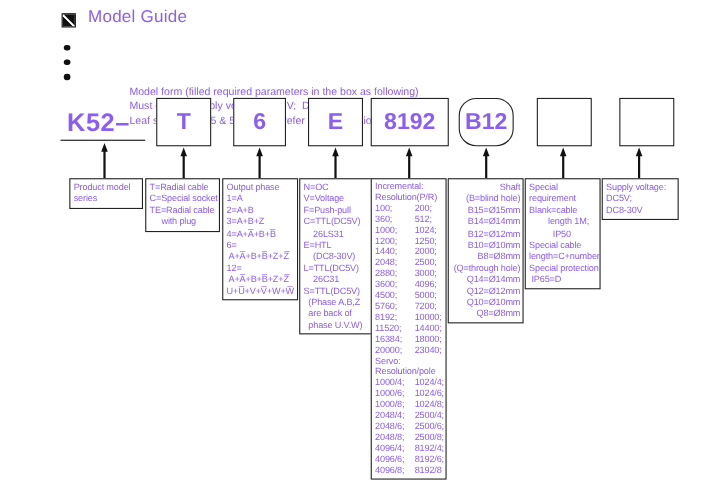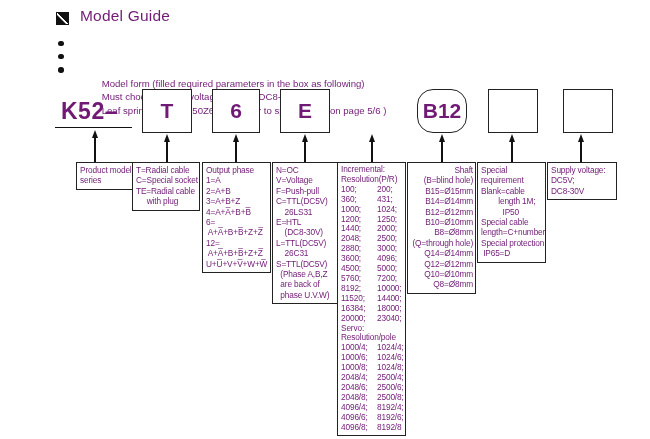--- a/index.html
+++ b/index.html
@@ -1,36 +1,36 @@
 <!DOCTYPE html>
 <html><head>
 <meta charset="utf-8">
 <style>
   html,body{margin:0;padding:0;background:#fff;}
   .page{
     position:relative;width:650px;height:439px;background:#ffffff;
-    font-family:"Liberation Sans",sans-serif;color:#701a75;overflow:hidden;
+    font-family:"Liberation Sans",sans-serif;color:#8b5cf6;overflow:hidden;
   }
   
   .sq{
     position:absolute;left:57px;top:13px;width:11px;height:11px;
     background:linear-gradient(45deg,#111 40%,#fff 42%,#fff 52%,#111 54%);
     outline:1px solid #111;
   }
   .heading-text{
     position:absolute;left:80px;top:7px;font-size:15.5px;letter-spacing:.2px;
   }
   
   .bullets{position:absolute;left:57px;top:37px;}
   .bullet-row{position:relative;height:13.4px;white-space:pre;}
   .dot{
     position:absolute;left:1px;top:3.5px;width:5.5px;height:5.5px;border-radius:50%;
     background:#111;
   }
-  .bullet-text{margin-left:18px;font-size:9.6px;display:inline-block;}
+  .bullet-text{margin-left:34px;font-size:9.6px;display:inline-block;}
   
   .model-prefix{
     position:absolute;left:61px;top:98px;font-size:23px;font-weight:bold;
     letter-spacing:.5px;
   }
   .prefix-underline{
     position:absolute;left:55px;top:126.5px;width:77px;height:1.6px;background:#111;
   }
   .mbox{
     position:absolute;top:89px;height:44px;box-sizing:border-box;
@@ -64,21 +64,21 @@
   .ar6{left:508px;}
   .ar7{left:577px;}
   
   .dbox{
     position:absolute;top:162px;box-sizing:border-box;background:#fff;
     border:1.2px solid #222;padding:2px 2px 3px 3px;
     font-size:8.3px;line-height:10.4px;letter-spacing:-.15px;
   }
   .dbox .ln{white-space:pre;}
   .dbox .ln .c0{display:inline-block;width:36px;}
-  .db0{left:63px;width:67px;margin-left:13px;}
+  .db0{left:63px;width:67px;}
   .db1{left:132px;width:68px;}
   .db2{left:202px;width:69px;}
   .db3{left:272px;width:69px;}
   .db4{left:337px;width:69px;line-height:9.9px;}
   .db5{left:407px;width:69px;text-align:right;}
   .db6{left:477px;width:69px;}
   .db7{left:547px;width:70px;}
 </style>
 </head>
 <body>
@@ -101,20 +101,21 @@
       <span class="dot"></span>
       <span class="bullet-text">Leaf spring 50G55 &amp; 50Z60 (Pls refer to specification on page 5/6 )</span>
     </div>
   </div>
 
   <div class="model-prefix">K52–</div>
   <div class="prefix-underline"></div>
   <div class="mbox mb0">T</div>
   <div class="mbox mb1">6</div>
   <div class="mbox mb2">E</div>
+  <div class="mbox mb3">8192</div>
   <div class="mbox mb4">B12</div>
   <div class="mbox mb5"></div>
   <div class="mbox mb6"></div>
 
   <div class="arrow ar0"></div>
   <div class="arrow ar1"></div>
   <div class="arrow ar2"></div>
   <div class="arrow ar3"></div>
   <div class="arrow ar4"></div>
   <div class="arrow ar5"></div>
@@ -155,21 +156,21 @@
       <div class="ln">    26C31</div>
       <div class="ln">S=TTL(DC5V)</div>
       <div class="ln">  (Phase A,B,Z</div>
       <div class="ln">  are back of</div>
       <div class="ln">  phase U.V.W)</div>
     </div>
   <div class="dbox db4">
       <div class="ln">Incremental:</div>
       <div class="ln">Resolution(P/R)</div>
       <div class="ln"><span class="c0">100;</span><span class="c1">200;</span></div>
-      <div class="ln"><span class="c0">360;</span><span class="c1">431;</span></div>
+      <div class="ln"><span class="c0">360;</span><span class="c1">512;</span></div>
       <div class="ln"><span class="c0">1000;</span><span class="c1">1024;</span></div>
       <div class="ln"><span class="c0">1200;</span><span class="c1">1250;</span></div>
       <div class="ln"><span class="c0">1440;</span><span class="c1">2000;</span></div>
       <div class="ln"><span class="c0">2048;</span><span class="c1">2500;</span></div>
       <div class="ln"><span class="c0">2880;</span><span class="c1">3000;</span></div>
       <div class="ln"><span class="c0">3600;</span><span class="c1">4096;</span></div>
       <div class="ln"><span class="c0">4500;</span><span class="c1">5000;</span></div>
       <div class="ln"><span class="c0">5760;</span><span class="c1">7200;</span></div>
       <div class="ln"><span class="c0">8192;</span><span class="c1">10000;</span></div>
       <div class="ln"><span class="c0">11520;</span><span class="c1">14400;</span></div>

